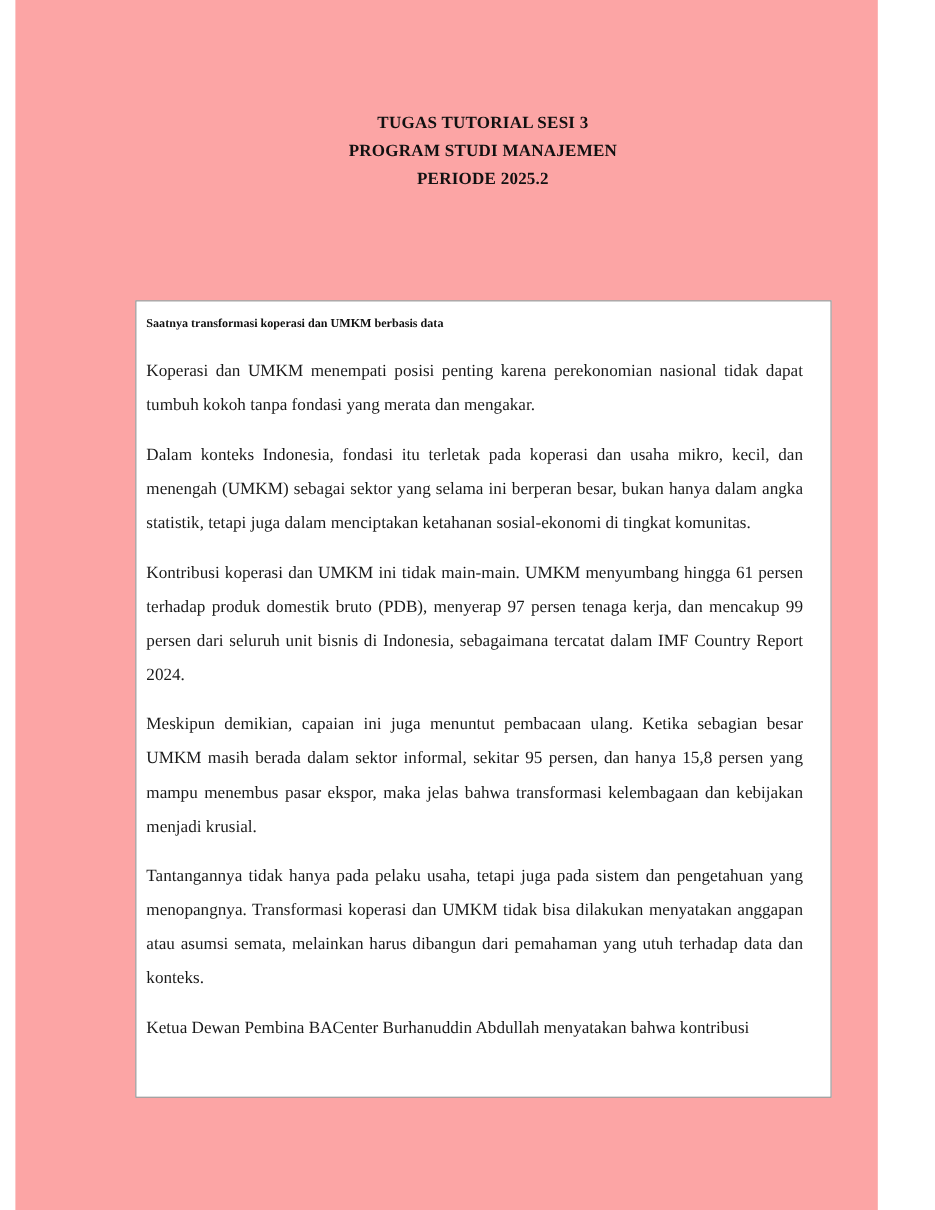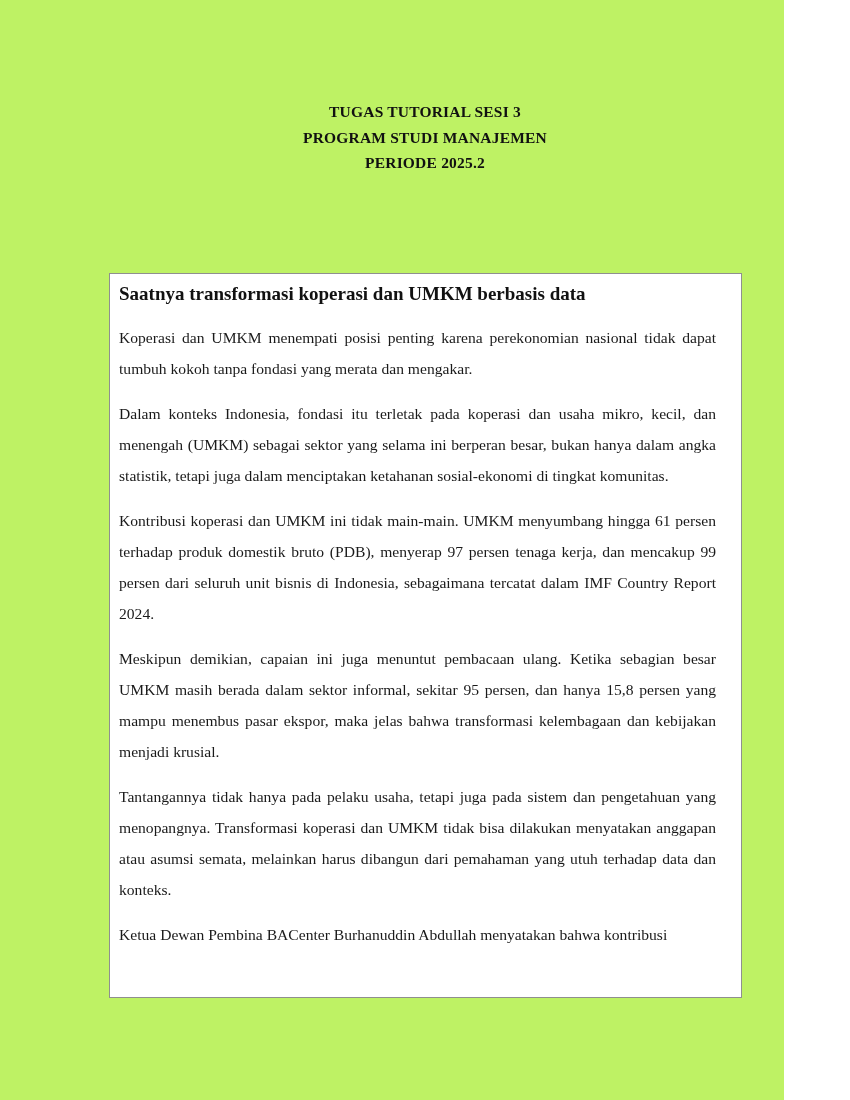--- a/index.html
+++ b/index.html
@@ -11,25 +11,25 @@
     width: 850px;
     height: 1100px;
     position: relative;
     font-family: "Liberation Serif", "DejaVu Serif", serif;
     color: #1a1a1a;
     overflow: hidden;
   }
 
   .page {
     position: absolute;
-    left: 0;
+    left: 14px;
     top: 0;
     width: 784px;
     height: 1100px;
-    background: #bef264;
+    background: #fca5a5;
   }
 
   
   .doc-header {
     position: absolute;
     left: 0;
     top: 99px;
     width: 850px;
     text-align: center;
   }
@@ -52,21 +52,21 @@
     box-sizing: border-box;
     border: 1px solid #8f8f8f;
     background: #ffffff;
     overflow: hidden;
   }
   .article-inner {
     padding: 8px 9px 0 9px;
   }
   .article-title {
     font-weight: bold;
-    font-size: 19px;
+    font-size: 11px;
     line-height: 24px;
     color: #111111;
     margin: 0 0 16px 0;
     text-align: left;
   }
   .article-para {
     font-size: 15.6px;
     line-height: 31px;
     text-align: justify;
     text-justify: inter-word;

